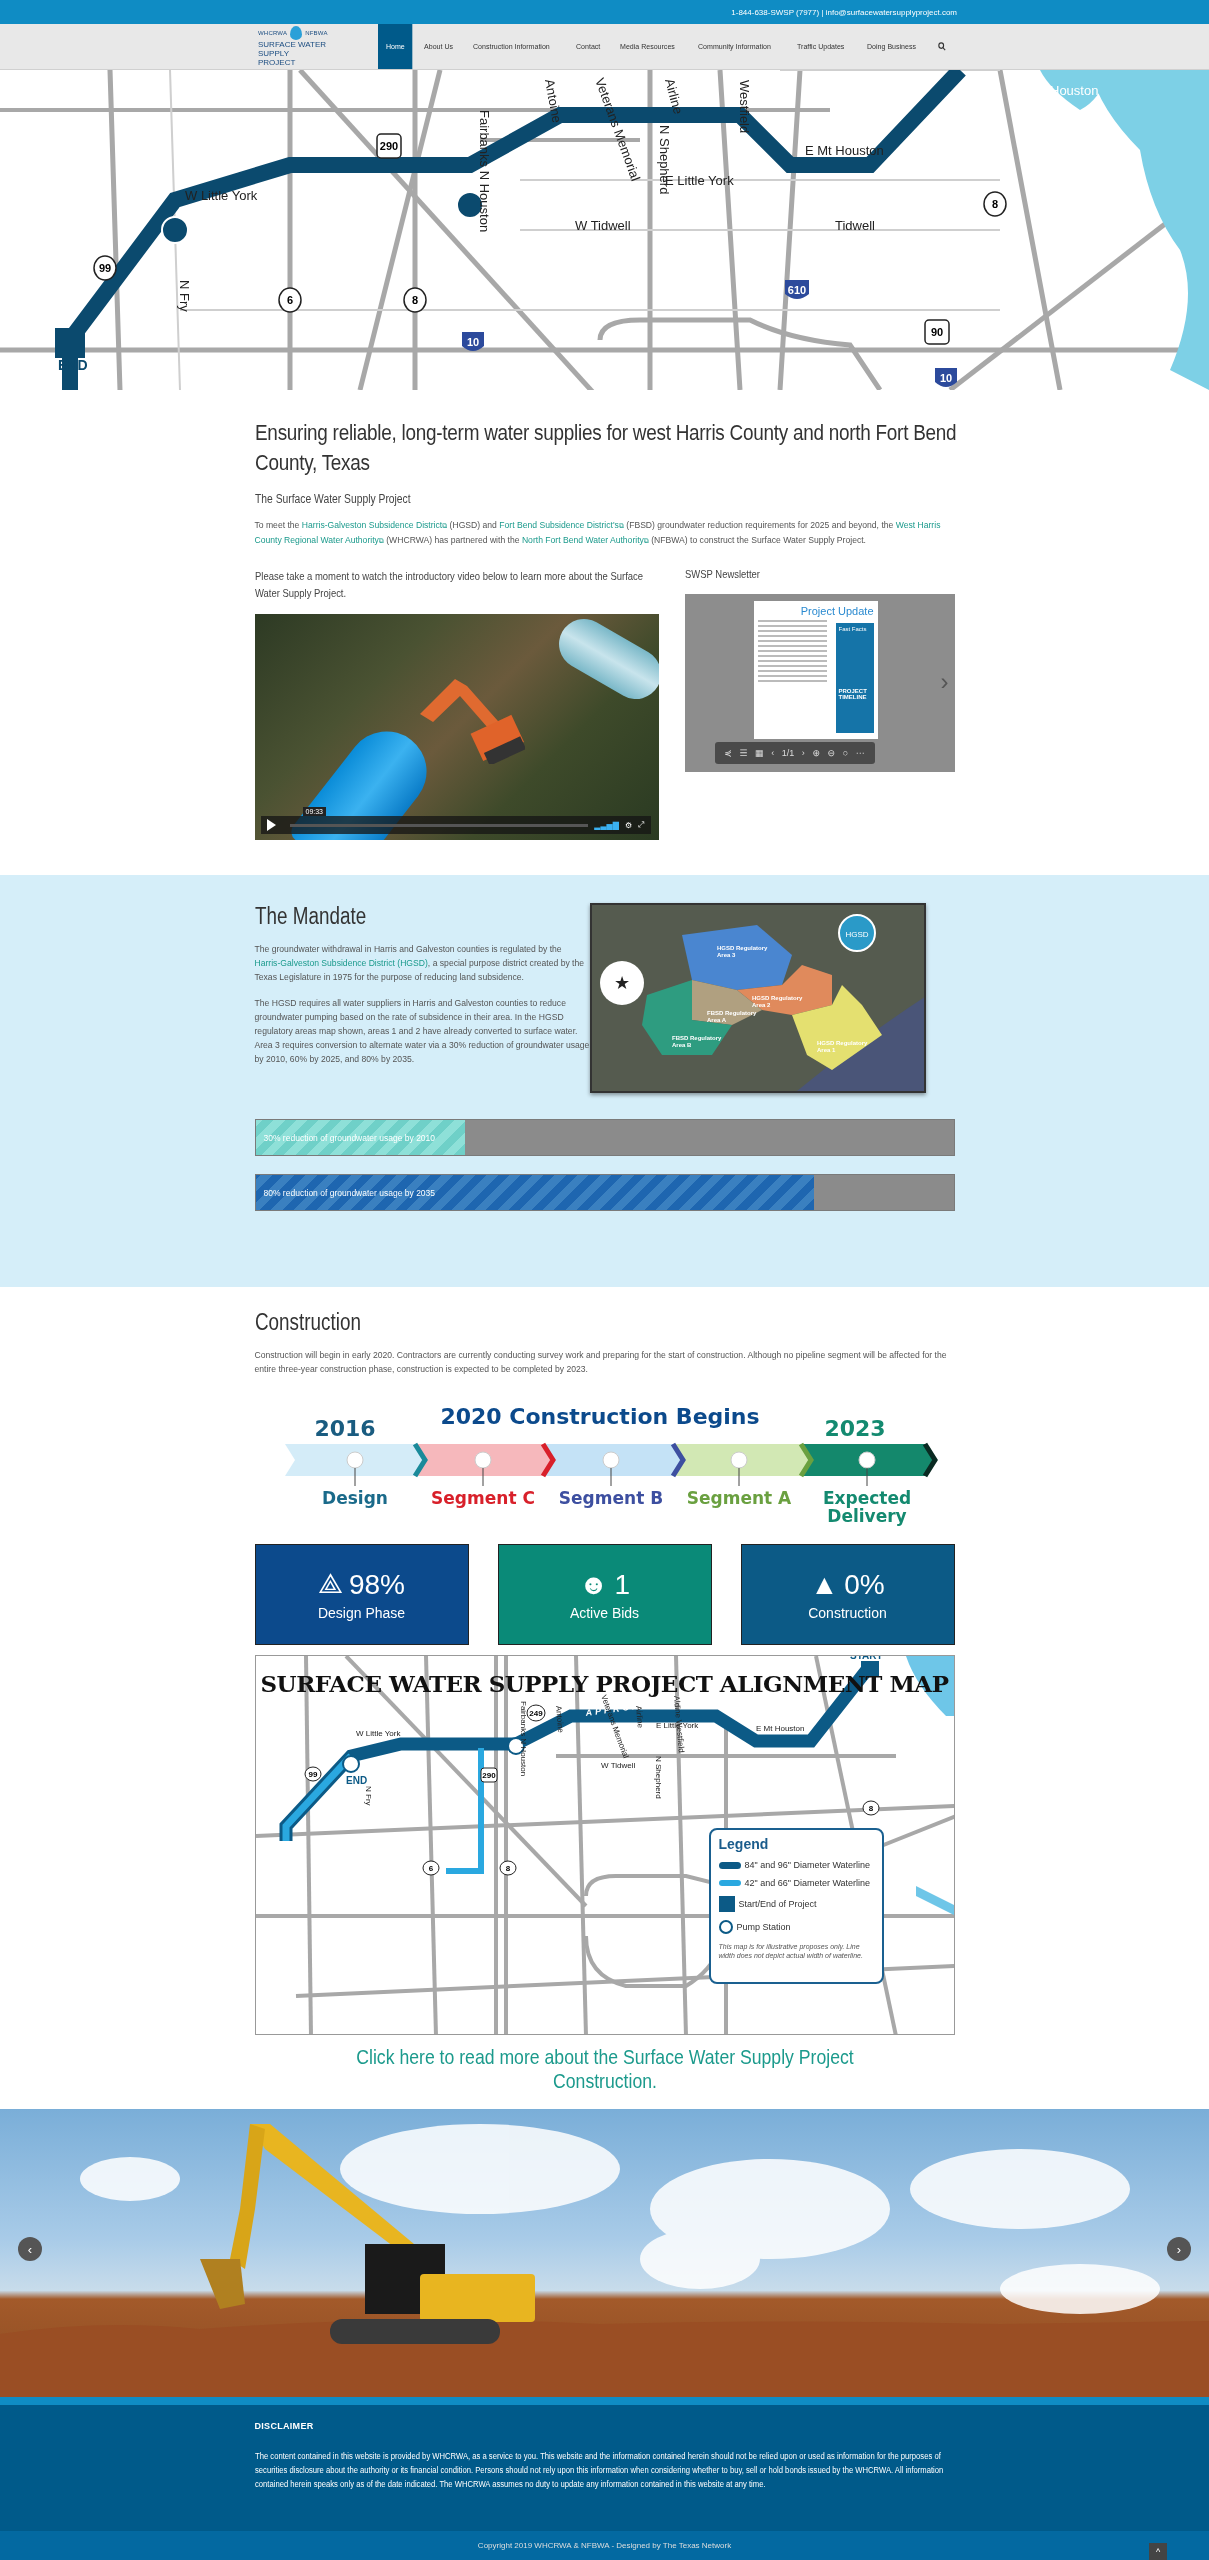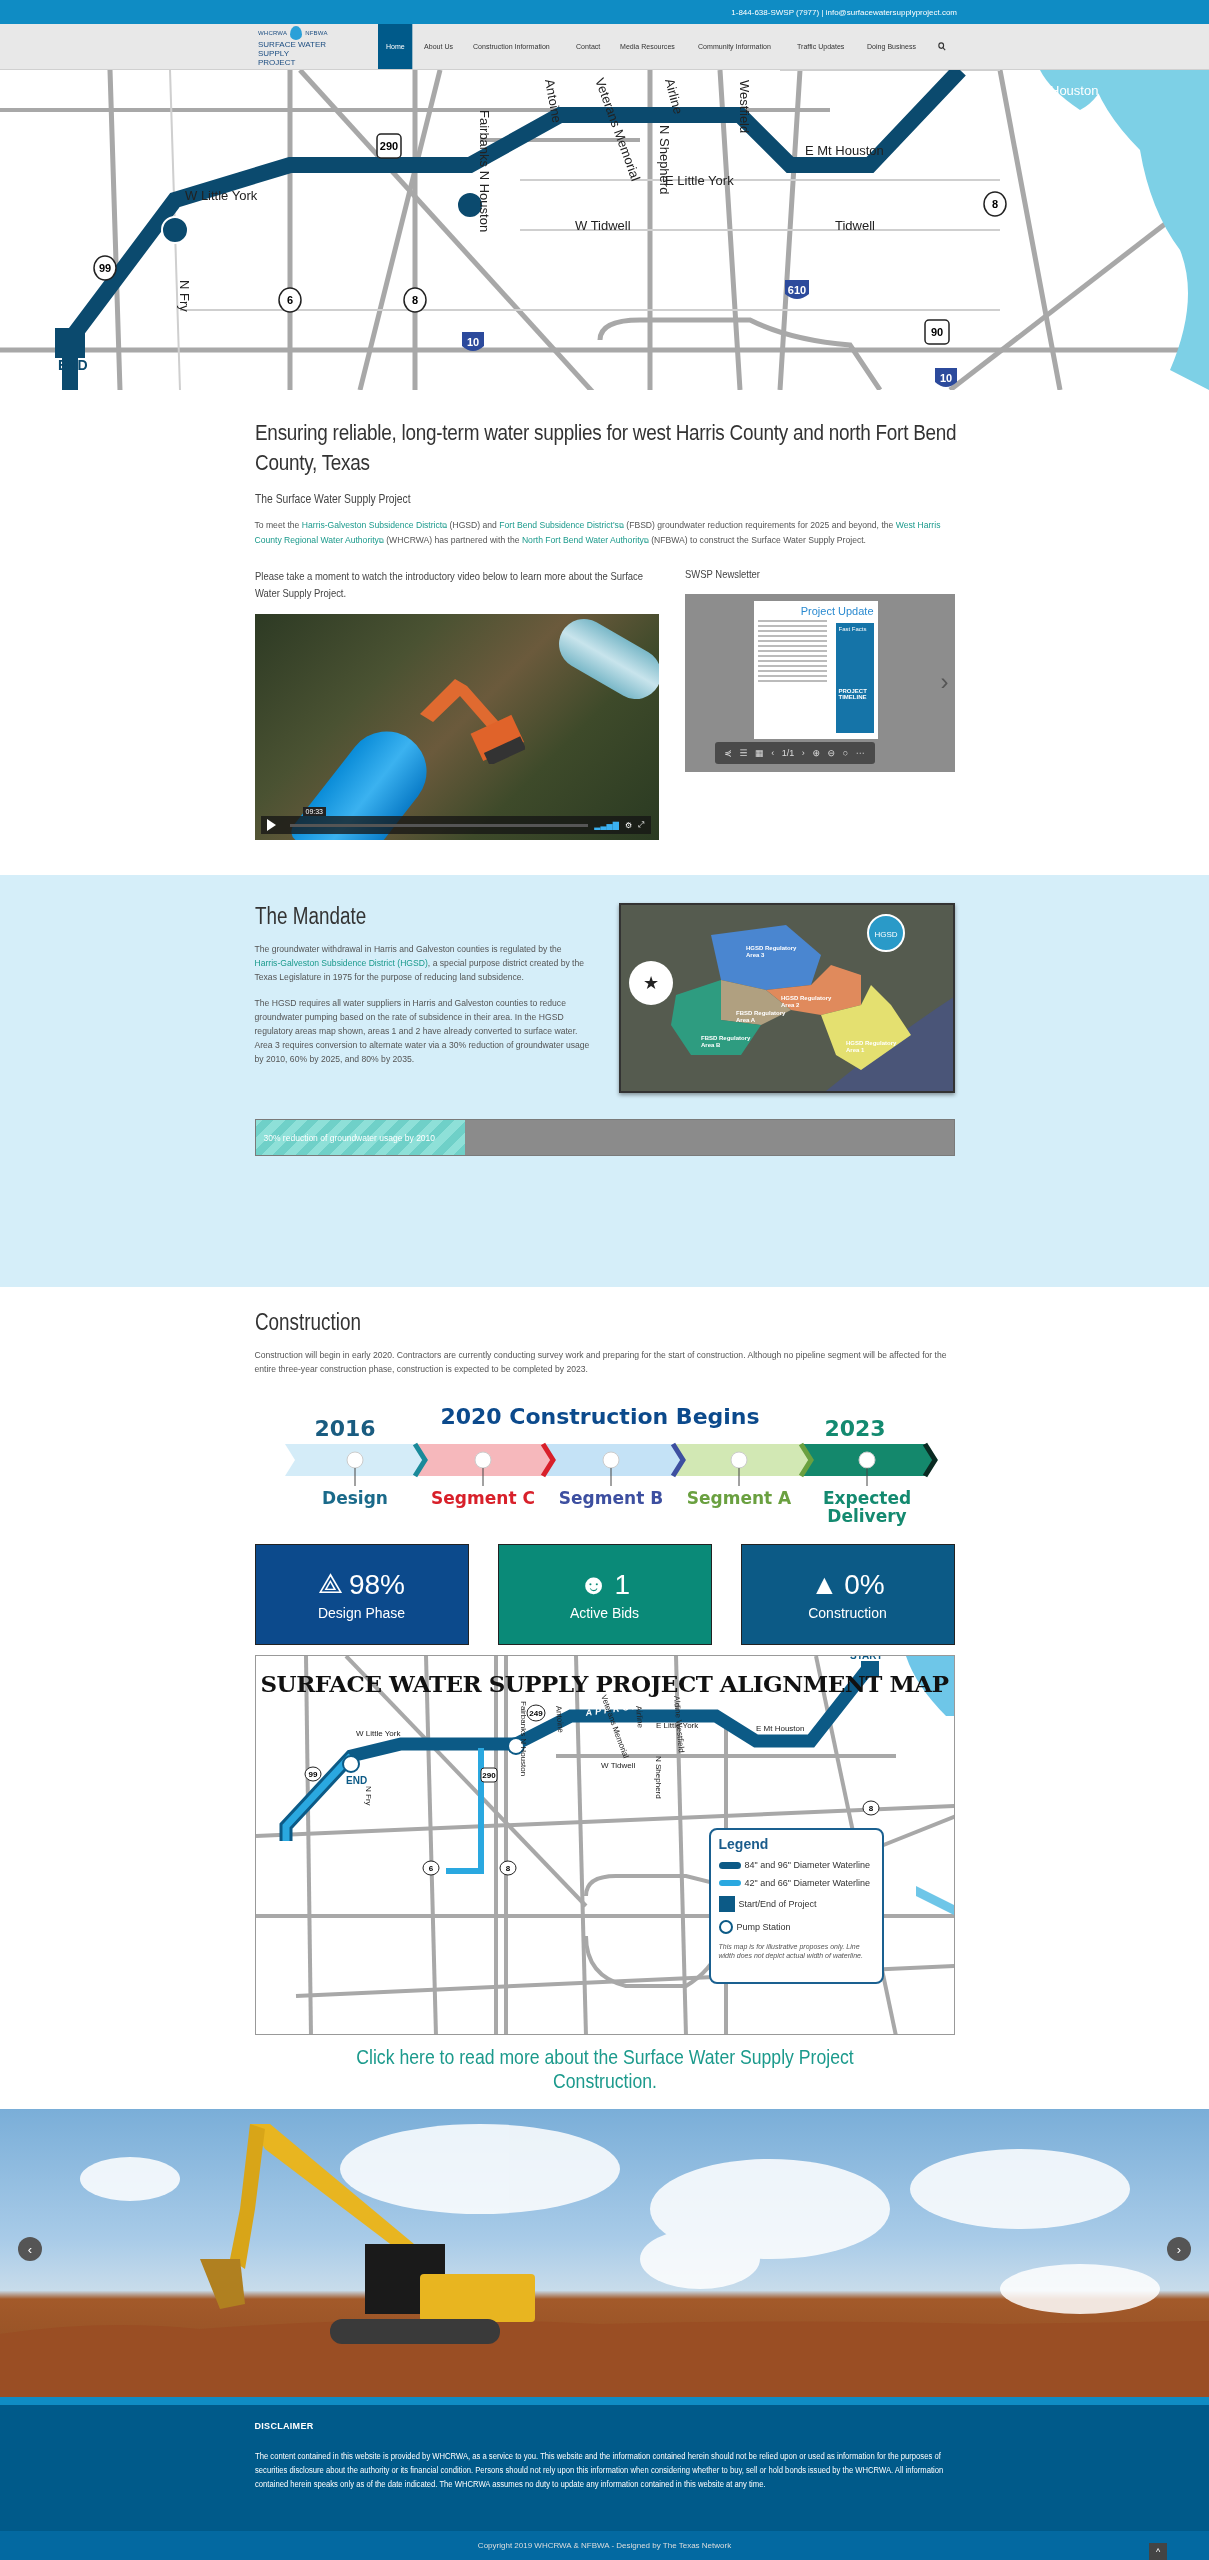--- a/index.html
+++ b/index.html
@@ -36,21 +36,21 @@
 .nlcol{width:270px}
 .nlcol .cap{font-size:11px;color:#444;transform:scaleX(.86);transform-origin:left}
 .flip{margin-top:14px;width:270px;height:178px;background:#8d8d8d;position:relative}
 .page{position:absolute;left:69px;top:7px;width:124px;height:138px;background:#fff;padding:4px}
 .page .pt{font-size:11px;color:#2a8ad0;text-align:right}
 .page .ln{height:2px;background:#bbb;margin:3px 0;width:60%}
 .page .ff{position:absolute;right:4px;top:22px;width:38px;height:110px;background:#1574a8}
 .fbar{position:absolute;left:30px;bottom:8px;width:160px;height:22px;background:#4a4a4a;border-radius:3px;display:flex;align-items:center;justify-content:space-around;color:#ddd;font-size:9px;padding:0 6px}
 .next{position:absolute;right:6px;top:74px;color:#555;font-size:24px}
 .mandate{background:#d5eef9;margin-top:35px;height:412px;padding-top:28px}
-.mgrid{display:flex;justify-content:space-between}
+.mgrid{display:flex;justify-content:flex-start}
 .mtext{width:335px}
 h2.sec{font-size:23px;font-weight:normal;color:#333;transform:scaleX(.82);transform-origin:left}
 .mtext p{font-size:8.6px;line-height:14px;color:#555;margin-top:12px}
 .mmap{width:336px;height:190px;background:#4a5048;border:2px solid #333;position:relative;overflow:hidden;box-shadow:0 2px 4px rgba(0,0,0,.4)}
 .bars{margin-top:26px}
 .pbar{height:37px;background:#8b8b8b;margin-bottom:18px;position:relative;border:1px solid #7a7a7a}
 .pbar .fill{height:100%;display:flex;align-items:center;padding-left:8px;color:#fff;font-size:8.5px}
 .construction{padding-top:22px}
 .tl{margin:18px auto 0;width:680px;height:140px;position:relative}
 .stats{display:flex;justify-content:space-between;margin-top:10px}
@@ -283,20 +283,23 @@
             <text x="225" y="140">HGSD Regulatory</text>
               <text x="225" y="147">Area 1</text>
           </g>
         </svg>
       </div>
     </div>
     <div class="bars">
       <div class="pbar">
           <div class="fill" style="width:30%;background:repeating-linear-gradient(-45deg,#6fd0c8 0 8px,#8ee0d8 8px 16px)">30% reduction of groundwater usage by 2010</div>
         </div>
+      <div class="pbar">
+          <div class="fill" style="width:80%;background:repeating-linear-gradient(-45deg,#1e66b0 0 8px,#3a80c0 8px 16px)">80% reduction of groundwater usage by 2035</div>
+        </div>
     </div>
   </div>
 </div>
 
 <div class="content construction">
   <h2 class="sec">Construction</h2>
   <p class="body">Construction will begin in early 2020. Contractors are currently conducting survey work and preparing for the start of construction. Although no pipeline segment will be affected for the entire three-year construction phase, construction is expected to be completed by 2023.</p>
 
   <div class="tl">
     <svg width="680" height="140" viewBox="0 0 680 140">

